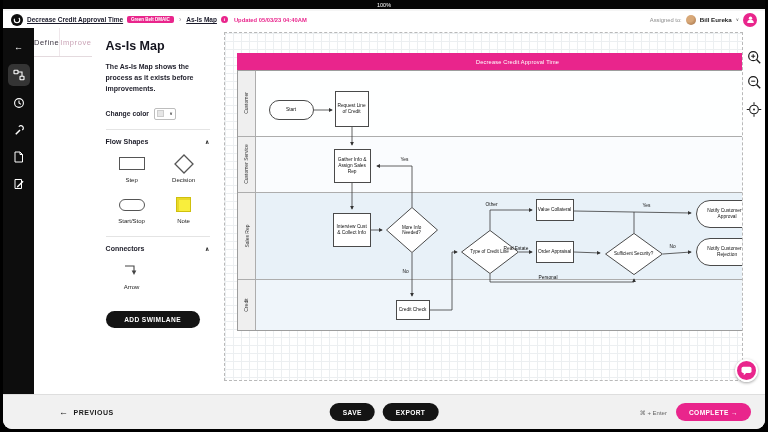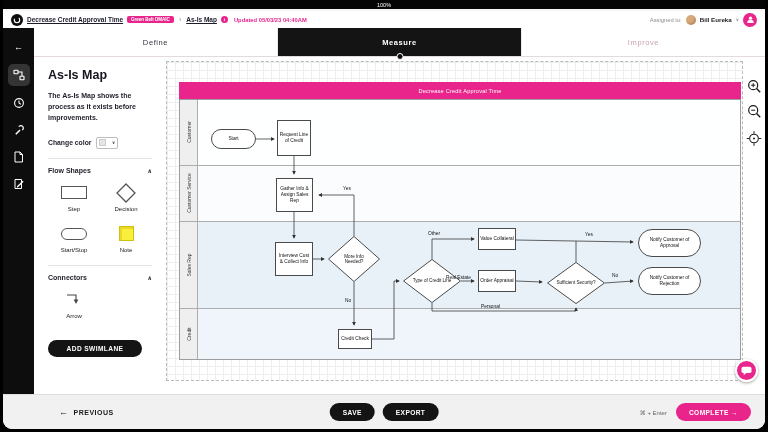--- a/index.html
+++ b/index.html
@@ -38,21 +38,21 @@
     display:flex; align-items:center; justify-content:center; }
 
   
   .main-row { flex:1; display:flex; min-height:0; }
   .rail { width:31px; background:#0d0d0d; display:flex; flex-direction:column;
     align-items:center; padding-top:9px; gap:7px; flex:0 0 auto; }
   .rail-btn { width:22px; height:20px; display:flex; align-items:center; justify-content:center;
     color:#fff; font-size:9px; }
   .rail-btn.active { background:#343434; border-radius:5px; height:22px; }
 
-  .right-col { flex:1; display:flex; flex-direction:column; min-width:0; }
+  .right-col { flex:1; display:flex; flex-direction:row; min-width:0; }
 
   
   .tabs { height:29px; display:flex; border-bottom:1px solid #e4dade; background:#fff; }
   .tab { flex:1; display:flex; align-items:center; justify-content:center; position:relative;
     font-size:7.5px; letter-spacing:.6px; color:#c9a2b5; border-left:1px solid #efe7eb;
     background:#fff; }
   .tab:first-child { border-left:none; }
   .tab.done { color:#3a3340; }
   .tab.active { background:#141414; color:#fff; font-weight:bold; }
   .tab-dot { position:absolute; left:50%; bottom:-4px; transform:translateX(-50%);
@@ -214,24 +214,20 @@
           </svg>
       </div>
     </div>
 
     <div class="right-col">
 
       <div class="tabs">
         <div class="tab done">
             <span>Define</span>
           </div>
-        <div class="tab active">
-          <span>Measure</span>
-          <span class="tab-dot"></span>
-        </div>
         <div class="tab">
             <span>Improve</span>
           </div>
       </div>
 
       <div class="content-row">
 
         <div class="panel">
           <div class="panel-title">As-Is Map</div>
           <div class="panel-desc">The As-Is Map shows the process as it exists before improvements.</div>

